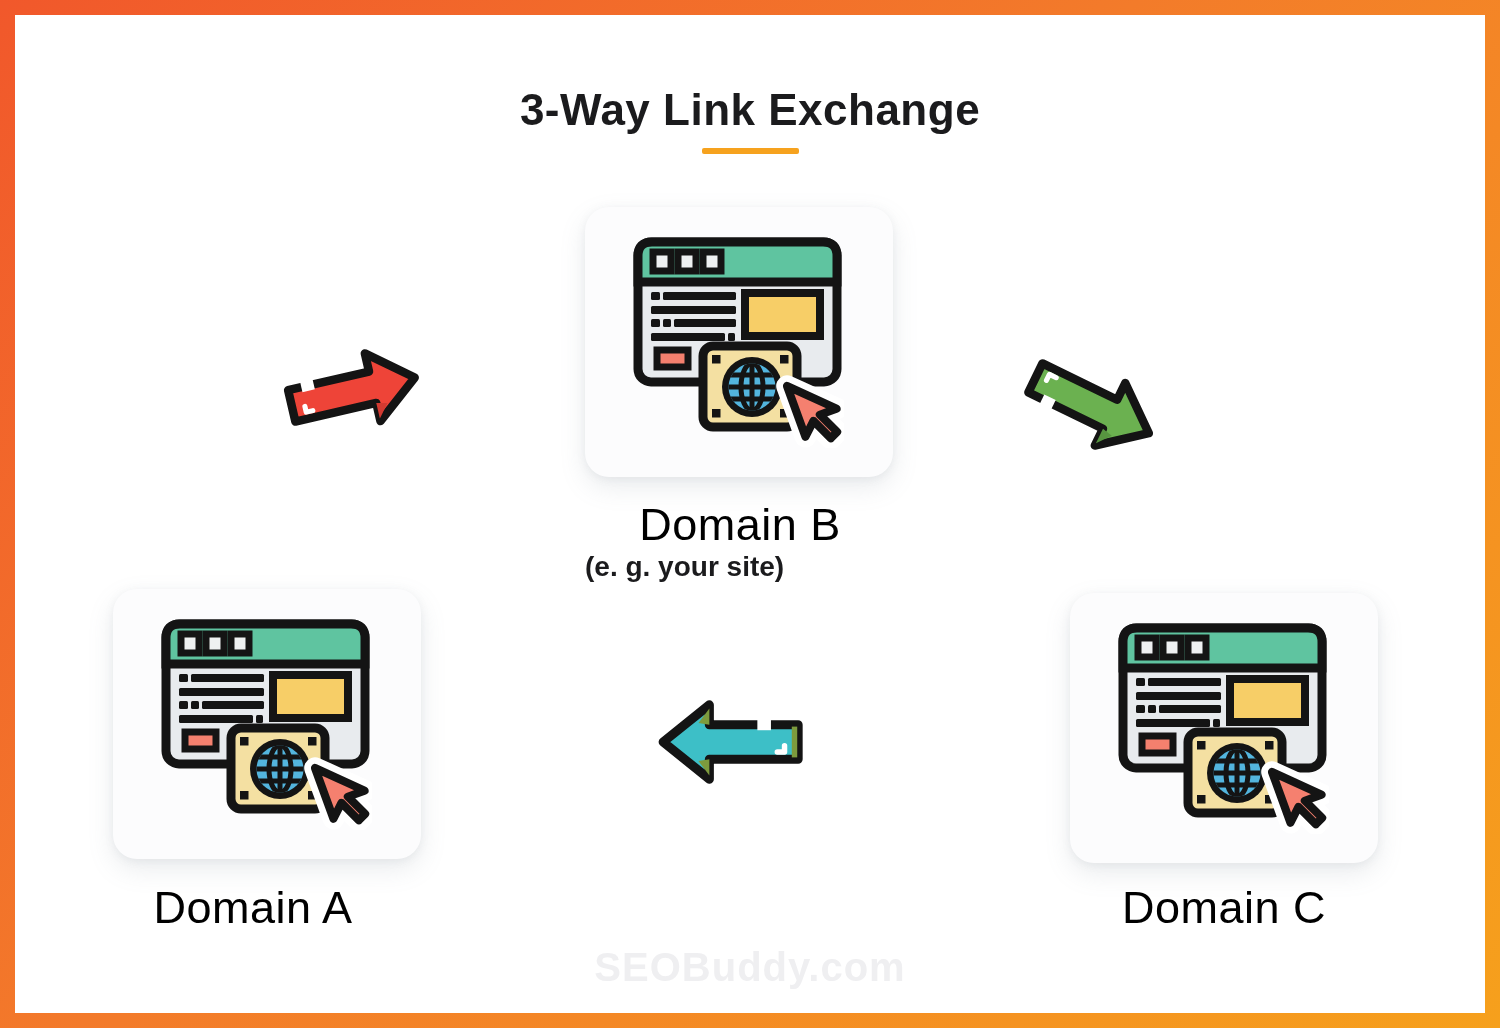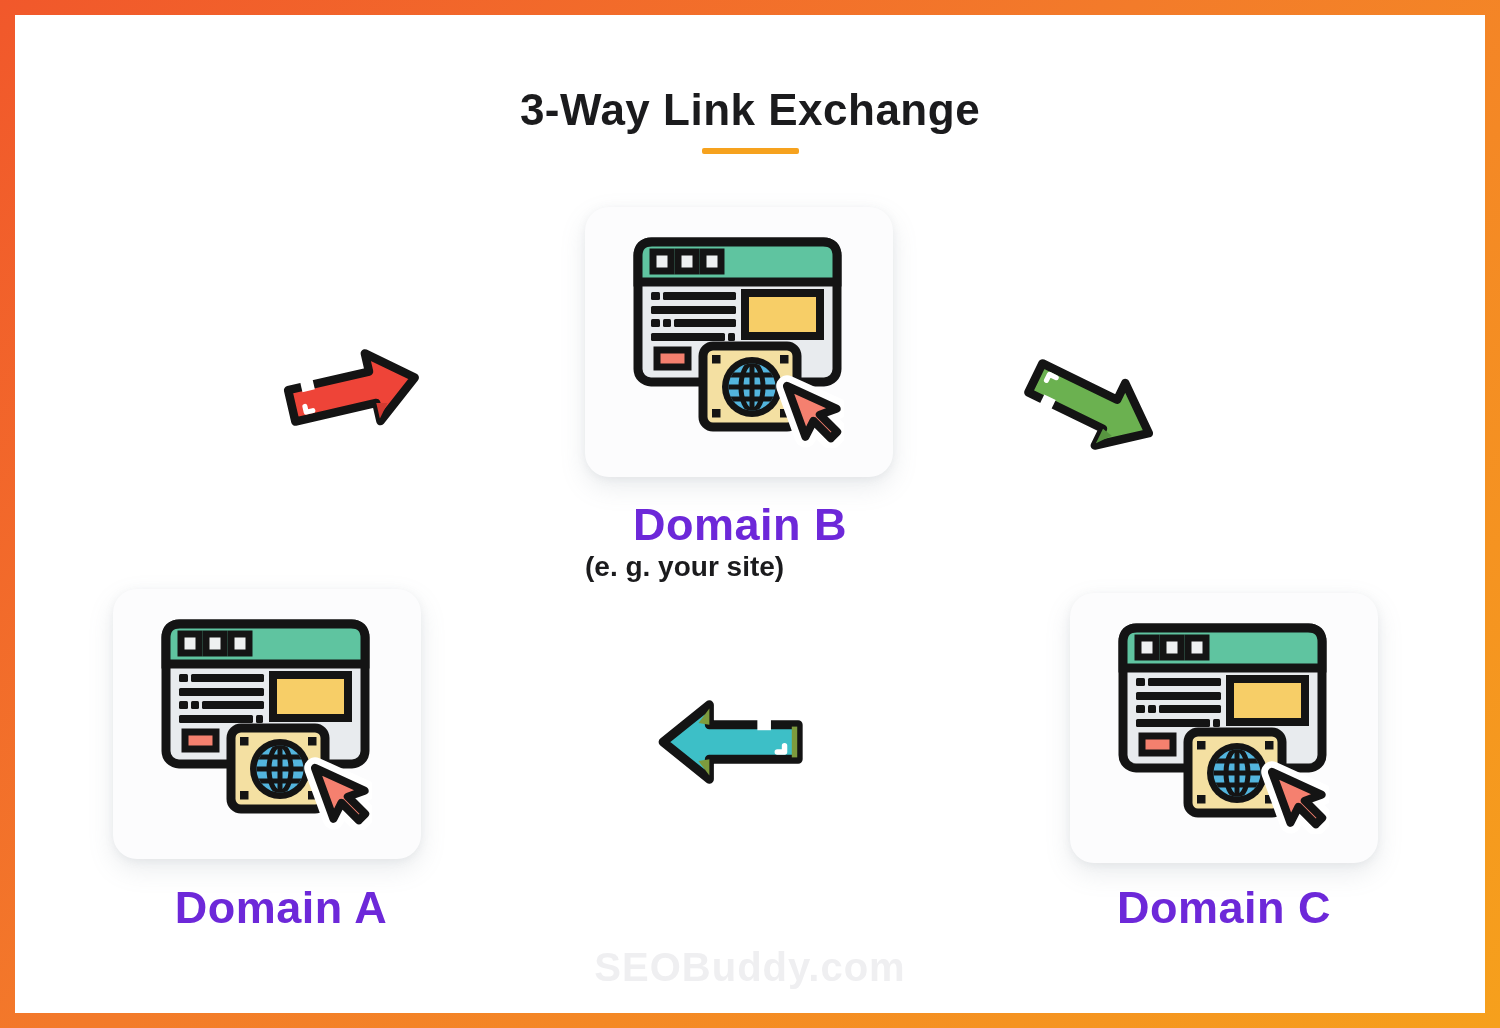--- a/index.html
+++ b/index.html
@@ -13,23 +13,23 @@
   .title-underline{position:absolute;top:133px;left:0;right:0;margin:0 auto;
          width:97px;height:6px;border-radius:2px;background:#f6a21e;}
 
   .card{position:absolute;width:308px;height:270px;background:#fcfcfd;border-radius:24px;
         box-shadow:0 10px 26px rgba(125,135,150,.16),0 2px 8px rgba(125,135,150,.10);}
   .card svg{position:absolute;left:47px;top:29px;}
   .card-a{left:98px;top:574px;}
   .card-b{left:570px;top:192px;}
   .card-c{left:1055px;top:578px;}
 
-  .node-label{position:absolute;text-align:center;font-size:45px;font-weight:bold;
-              color:#6d28d9;letter-spacing:.5px;}
-  .label-a{left:112px;width:308px;top:867px;}
+  .node-label{position:absolute;text-align:center;font-size:45px;font-weight:normal;
+              color:#000000;letter-spacing:.5px;}
+  .label-a{left:84px;width:308px;top:867px;}
   .label-b{left:570px;width:310px;top:484px;}
   .label-c{left:1055px;width:308px;top:867px;}
   .node-sublabel{position:absolute;left:570px;width:310px;top:536px;text-align:left;
               font-size:28px;font-weight:bold;color:#1b1b1d;}
 
   .arrow{position:absolute;}
   .arrow-red{left:265px;top:334px;width:144px;height:86px;transform:rotate(-13deg);}
   .arrow-green{left:1004px;top:347px;width:144px;height:86px;transform:rotate(26deg);}
   .arrow-teal{left:640px;top:681px;width:154px;height:92px;transform:scaleX(-1);}
   .arrow svg{display:block;width:100%;height:100%;}

